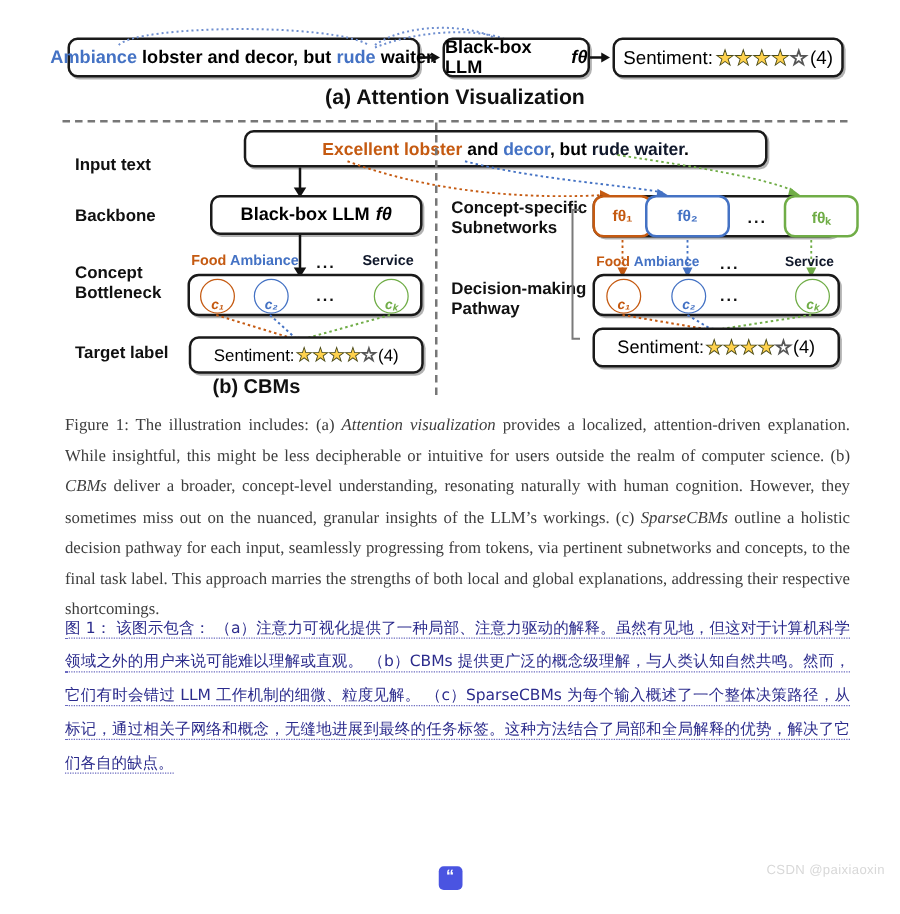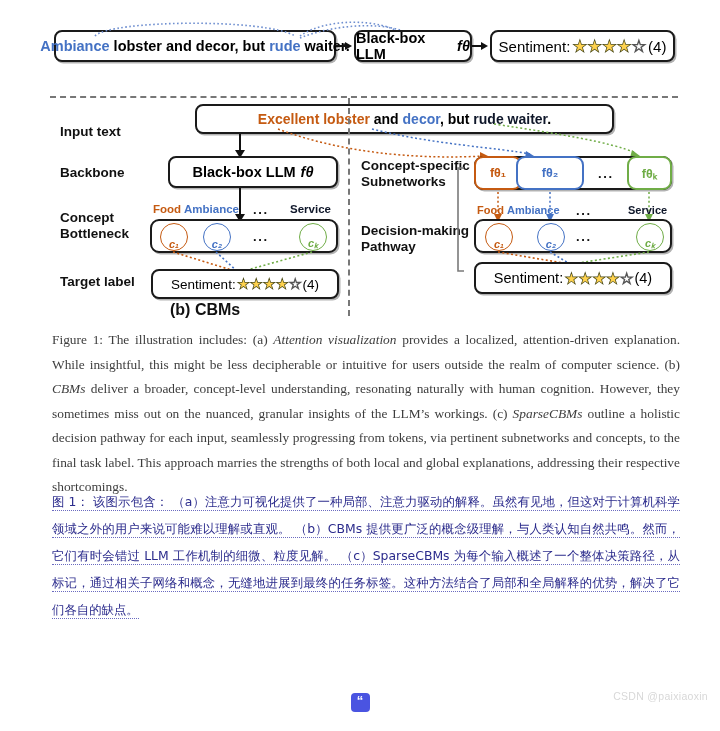--- a/index.html
+++ b/index.html
@@ -119,20 +119,21 @@
   <div class="arrowhead ah-right" style="left:431px;top:25.5px;"></div>
 
   <div class="box" style="left:440px;top:14px;width:185px;height:32px;font-size:15px;font-weight:500;">
     <span>Sentiment:</span>
     <span class="stars" style="margin:0 2px;font-size:17px;">
       <span class="star-f">★</span><span class="star-f">★</span><span class="star-f">★</span><span class="star-f">★</span><span class="star-e">☆</span>
     </span>
     <span>(4)</span>
   </div>
 
+  <div class="panelcap" style="left:0;top:52px;width:628px;text-align:center;font-size:17px;">(a) Attention Visualization</div>
 
   <div class="hsep" style="left:0;top:80px;width:628px;"></div>
 
   <div class="lbl" style="left:10px;top:108px;font-size:13.5px;">Input text</div>
   <div class="lbl" style="left:10px;top:149px;font-size:13.5px;">Backbone</div>
   <div class="lbl" style="left:10px;top:194px;font-size:13.5px;white-space:pre-line;">Concept
 Bottleneck</div>
   <div class="lbl" style="left:10px;top:258px;font-size:13.5px;">Target label</div>
 
   <div class="box" style="left:145px;top:88px;width:419px;height:30px;font-size:14px;">
@@ -203,21 +204,21 @@
   </svg>
 
   <div style="position:absolute;left:424px;top:140px;width:198px;height:34px;border:2px solid #1a1a1a;border-radius:9px;background:#fff;box-sizing:border-box;box-shadow:1.5px 1.5px 0 rgba(0,0,0,0.30);"></div>
   <div class="subbox" style="left:424px;top:140px;width:48px;height:34px;border:2.2px solid #c55a11;border-radius:9px;color:#c55a11;font-size:12.5px;">
     <span>fθ₁</span>
   </div>
   <div class="subbox" style="left:466px;top:140px;width:68px;height:34px;border:2.2px solid #4472c4;border-radius:9px;color:#4472c4;font-size:12.5px;">
     <span>fθ₂</span>
   </div>
   <div class="dots" style="left:548px;top:150px;font-size:13px;">...</div>
-  <div class="subbox" style="left:577px;top:140px;width:45px;height:34px;border:2.2px solid #70ad47;border-radius:9px;color:#70ad47;font-size:12.5px;">
+  <div class="subbox" style="left:577px;top:140px;width:60px;height:34px;border:2.2px solid #70ad47;border-radius:9px;color:#70ad47;font-size:12.5px;">
     <span>fθₖ</span>
   </div>
 
   <svg style="position:absolute;left:0;top:0;width:628px;height:300px;overflow:visible;">
     <line x1="448" y1="176" x2="448" y2="202" stroke="#c55a11" stroke-width="1.5" stroke-dasharray="2,2.4"></line>
     <polygon points="448,206 444,198 452,198" fill="#c55a11"></polygon>
     <line x1="500" y1="176" x2="500" y2="202" stroke="#4472c4" stroke-width="1.5" stroke-dasharray="2,2.4"></line>
     <polygon points="500,206 496,198 504,198" fill="#4472c4"></polygon>
     <line x1="599" y1="176" x2="599" y2="202" stroke="#70ad47" stroke-width="1.5" stroke-dasharray="2,2.4"></line>
     <polygon points="599,206 595,198 603,198" fill="#70ad47"></polygon>

